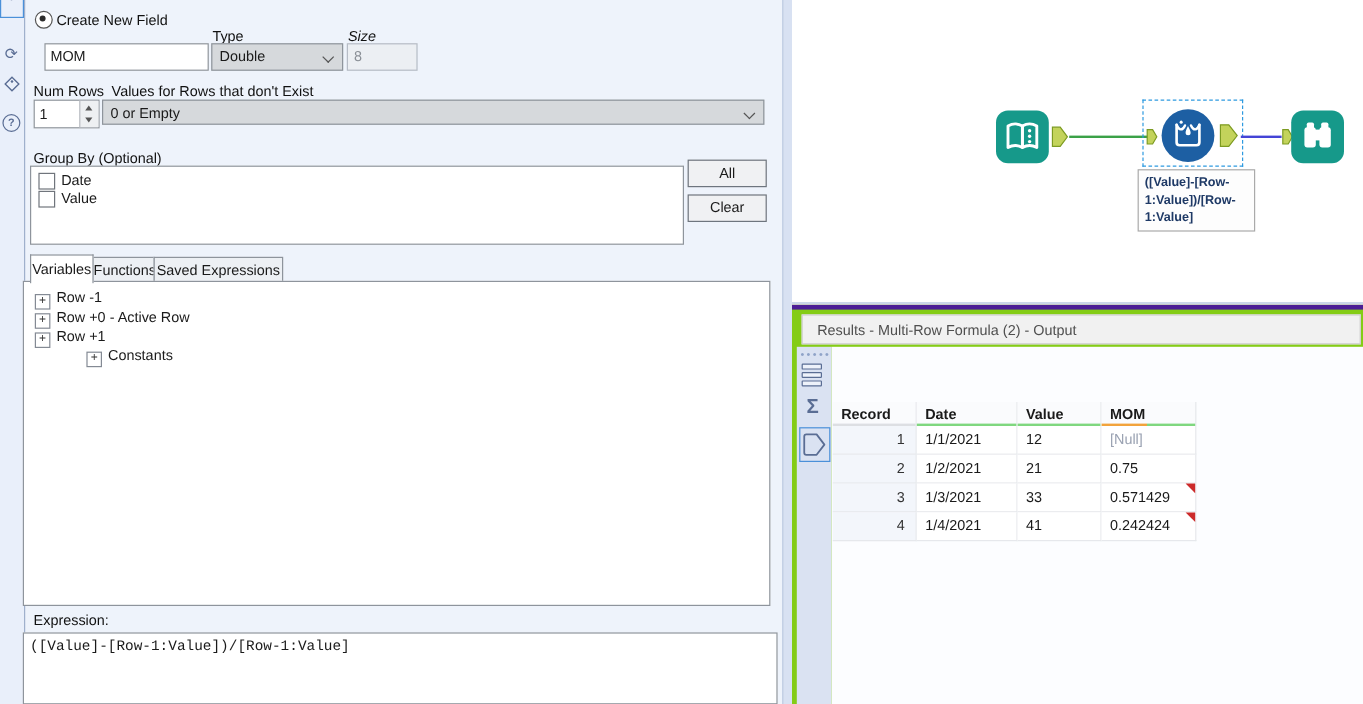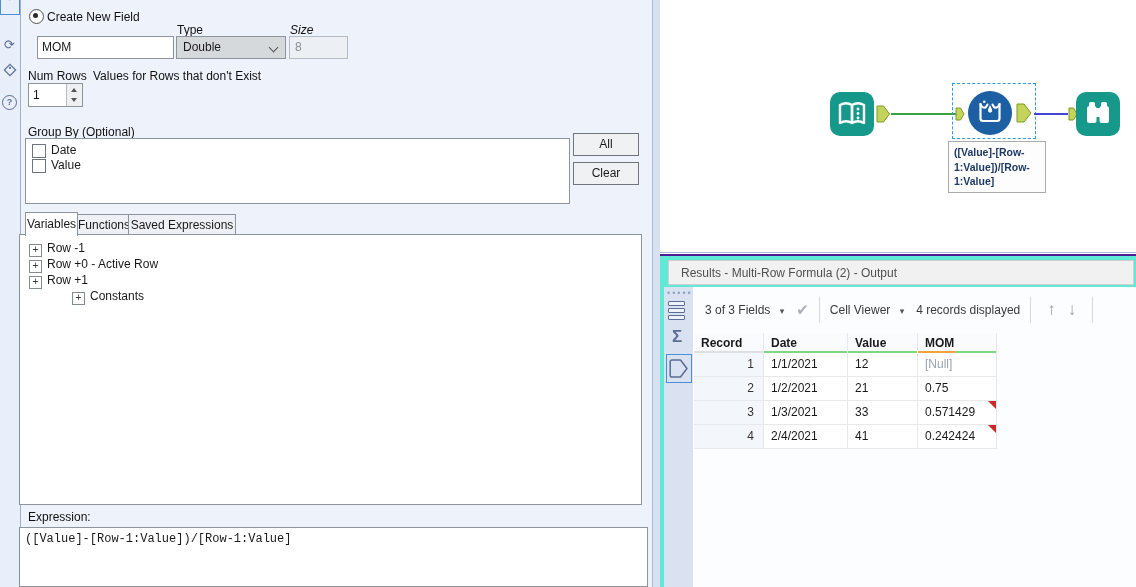--- a/index.html
+++ b/index.html
@@ -48,21 +48,21 @@
   
   .canvas{position:absolute;left:660px;top:0;width:476px;height:252px;background:#fff;border-bottom:1px solid #a9bcd9;}
   .tool{position:absolute;width:44px;height:44px;border-radius:10px;background:#16998a;}
   .conn{position:absolute;height:2px;}
   .conn.green{background:#3ba148;}
   .conn.blue{background:#4444d6;}
   .sel-rect{position:absolute;border:1px dashed #2e9ae0;}
   .annot{position:absolute;background:#fdfdfd;border:1px solid #aaa;color:#1f3a66;font-weight:bold;font-size:10.5px;line-height:1.4;padding:3px 5px;width:86px;overflow-wrap:break-word;}
 
   
-  .results{position:absolute;left:660px;top:254px;width:476px;height:333px;background:#5eead4;border-top:2px solid #4c1d95;box-sizing:border-box;}
+  .results{position:absolute;left:660px;top:254px;width:476px;height:333px;background:#84cc16;border-top:4px solid #4c1d95;box-sizing:border-box;}
   .res-header{position:absolute;left:8px;top:4px;right:2px;height:25px;background:#f1f1f1;border:1px solid #cfcfcf;line-height:25px;padding-left:12px;color:#4f4f4f;box-sizing:border-box;}
   .res-rail{position:absolute;left:4px;top:31px;width:29px;bottom:0;background:#dae2f2;}
   .grip{position:absolute;left:3px;top:1px;color:#8fa3c8;font-size:9px;letter-spacing:2px;}
   .ricon{position:absolute;left:4px;color:#5a6d94;}
   .bars span{display:block;width:15px;height:3px;border:1px solid #5a6d94;border-radius:1px;margin:2px 0;background:#eef2fa;}
   .sigma{font-size:17px;font-weight:bold;}
   .pent-sel{position:absolute;left:2px;border:1px solid #4a90d9;width:24px;height:27px;}
   .res-content{position:absolute;left:33px;top:31px;right:0;bottom:0;background:#fcfdff;}
   .res-toolbar{position:absolute;left:0;top:0;right:0;height:45px;display:flex;align-items:center;color:#3a3a3a;}
   .res-toolbar .sep{width:1px;height:26px;background:#d8d8d8;margin:0 10px;}
@@ -127,20 +127,24 @@
     <div class="lbl" style="left:28px;top:69px;">Num Rows</div>
     <div class="lbl" style="left:93px;top:69px;">Values for Rows that don't Exist</div>
 
     <div class="spinner" style="left:28px;top:83px;">
       <span class="val">1</span>
       <span class="spin-col">
           <i class="spin-up"></i>
           <i class="spin-dn"></i>
         </span>
     </div>
+    <div class="selectbox" style="left:85px;top:83px;width:552px;box-sizing:border-box;">
+      <span>0 or Empty</span>
+      <span class="chev"></span>
+    </div>
 
     <div class="lbl" style="left:28px;top:125px;">Group By (Optional)</div>
     <div class="groupbox">
       <div class="ckrow" style="top:4px;">
         <span class="ckbox"></span><span>Date</span>
       </div>
       <div class="ckrow" style="top:19px;">
         <span class="ckbox"></span><span>Value</span>
       </div>
     </div>
@@ -235,37 +239,20 @@
         </div>
       <div class="ricon sigma" style="top:40px;left:8px;">Σ</div>
       <div class="pent-sel" style="top:67px;">
         <svg width="24" height="27" viewBox="0 0 24 27">
           <path d="M5 5 h8.5 l6.5 8.5 -6.5 8.5 H5 q-1.8 0 -1.8 -1.8 V6.8 q0 -1.8 1.8 -1.8 Z" fill="none" stroke="#5a6d94" stroke-width="1.5" stroke-linejoin="round"></path>
         </svg>
       </div>
     </div>
 
     <div class="res-content">
-      <div class="res-toolbar">
-        <span style="margin-left:12px;">
-          <span>3 of 3 Fields</span>
-          <span class="caret">▾</span>
-        </span>
-        <span class="tb-check">✔</span>
-        <span class="sep"></span>
-        <span>
-          <span>Cell Viewer</span>
-          <span class="caret">▾</span>
-        </span>
-        <span style="margin-left:12px;">4 records displayed</span>
-        <span class="sep"></span>
-        <span class="tb-arrow">↑</span>
-        <span class="tb-arrow">↓</span>
-        <span class="sep"></span>
-      </div>
 
       <div class="rtable">
         <div class="thead">
           <div class="th"><span>Record</span><i class="ul ul-gray"></i></div>
           <div class="th"><span>Date</span><i class="ul ul-green"></i></div>
           <div class="th"><span>Value</span><i class="ul ul-green"></i></div>
           <div class="th"><span>MOM</span><i class="ul ul-mom"></i></div>
         </div>
         <div class="trow">
           <div class="td rec">1</div>
@@ -280,21 +267,21 @@
           <div class="td">0.75</div>
         </div>
         <div class="trow">
           <div class="td rec">3</div>
           <div class="td">1/3/2021</div>
           <div class="td">33</div>
           <div class="td warn">0.571429</div>
         </div>
         <div class="trow">
           <div class="td rec">4</div>
-          <div class="td">2/4/2021</div>
+          <div class="td">1/4/2021</div>
           <div class="td">41</div>
           <div class="td warn">0.242424</div>
         </div>
       </div>
     </div>
   </div>
 
 </div>
 
 </body></html>

